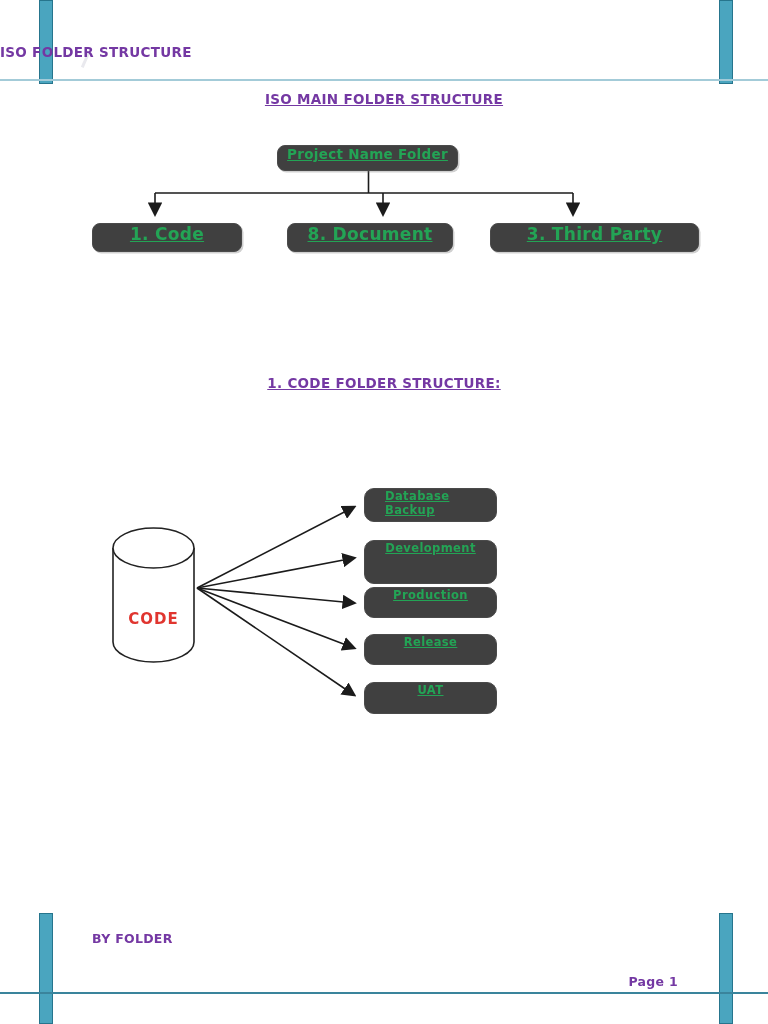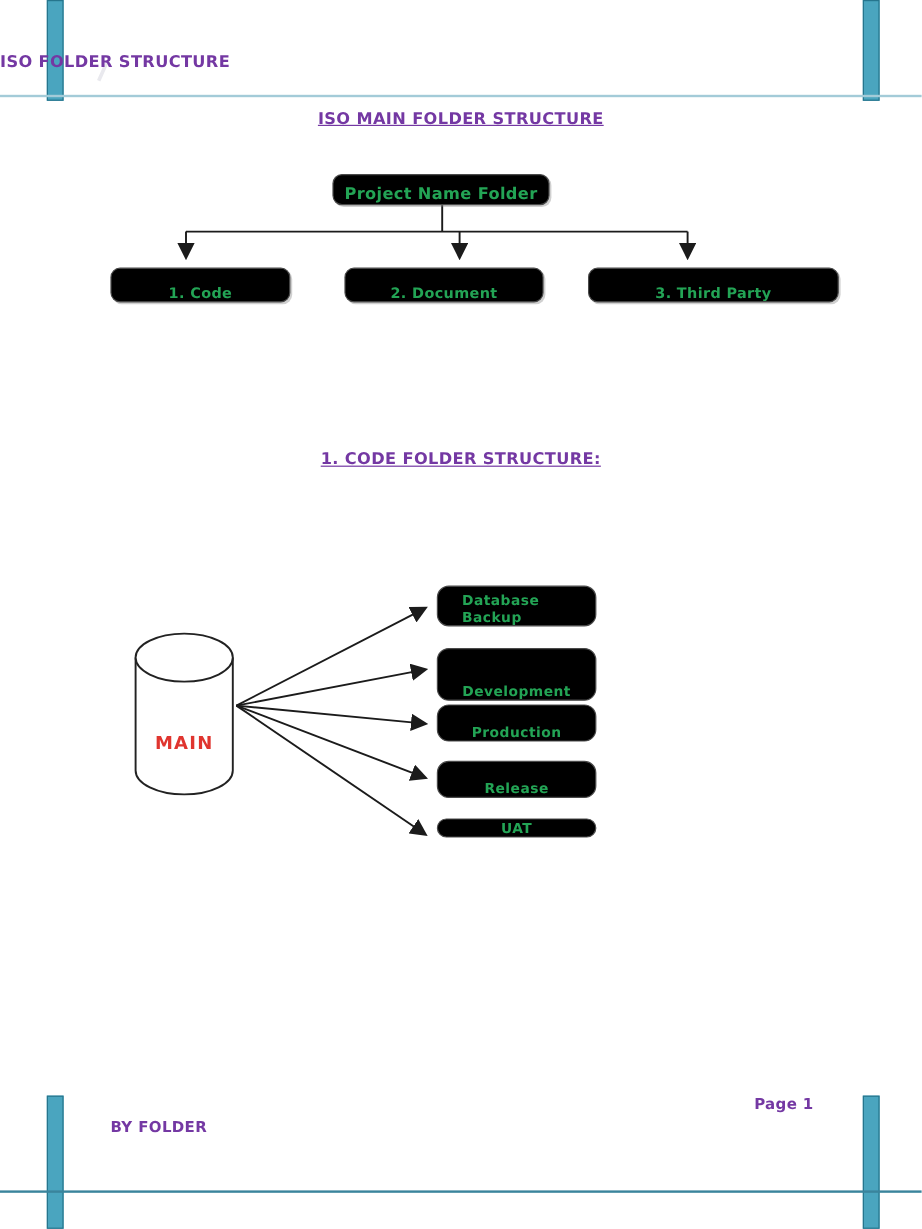--- a/index.html
+++ b/index.html
@@ -46,30 +46,31 @@
   .stray-mark {
     position: absolute; left: 84px; top: 52px;
     width: 3px; height: 16px;
     background: #e9e9ee;
     transform: rotate(24deg);
   }
 
   
   .node-box {
     position: absolute;
-    background: #000000;
+    background: #404040;
     border: 1.6px solid #4a4a4a;
     border-radius: 8px;
     box-shadow: 1.5px 1.5px 0 rgba(120,120,120,0.35);
-    display: flex; align-items: flex-end; justify-content: center;
+    display: flex; align-items: flex-start; justify-content: center;
     color: var(--label-green, #23a455);
     font-weight: bold;
+    text-decoration: underline;
   }
   .root-box  { left: 277px; top: 145px; width: 181px; height: 26px; font-size: 13.5px; letter-spacing: 0.3px; }
-  .child-box { top: 223px; height: 29px; font-size: 12px; letter-spacing: 0.3px; }
+  .child-box { top: 223px; height: 29px; font-size: 17px; letter-spacing: 0.3px; }
   .child-1 { left: 92px;  width: 150px; }
   .child-2 { left: 287px; width: 166px; }
   .child-3 { left: 490px; width: 209px; }
 
   .target-box {
     left: 364px; width: 133px;
     border-radius: 10px;
     font-size: 11.5px; letter-spacing: 0.4px;
     box-shadow: none;
   }
@@ -83,21 +84,21 @@
 
   svg.overlay { position: absolute; left: 0; top: 0; pointer-events: none; }
 
   
   .footer-author {
     position: absolute; left: 92px; top: 931px;
     color: var(--heading-purple, #7438a3);
     font-size: 12.5px; font-weight: bold; letter-spacing: 0.3px;
   }
   .footer-page {
-    position: absolute; left: 468px; top: 912px; width: 210px;
+    position: absolute; left: 468px; top: 974px; width: 210px;
     text-align: right;
     color: var(--heading-purple, #7438a3);
     font-size: 12.5px; font-weight: bold; letter-spacing: 0.3px;
   }
 </style>
 </head>
 <body>
 
 <div class="teal-bar bar-tl"></div>
 <div class="teal-bar bar-tr"></div>
@@ -140,40 +141,40 @@
   </g>
 </svg>
 
 <div class="node-box root-box">
   <span>Project Name Folder</span>
 </div>
 <div class="node-box child-box child-1">
   <span>1. Code</span>
 </div>
 <div class="node-box child-box child-2">
-  <span>2. Document</span>
+  <span>8. Document</span>
 </div>
 <div class="node-box child-box child-3">
   <span>3. Third Party</span>
 </div>
 
 <div class="section-heading heading-2">1. CODE FOLDER STRUCTURE:</div>
 
-<div class="code-label">MAIN</div>
+<div class="code-label">CODE</div>
 
 <div class="node-box target-box" style="top:488px;height:34px;padding-left:20px;">
   <span>Database Backup</span>
 </div>
 <div class="node-box target-box" style="top:540px;height:44px;">
   <span>Development</span>
 </div>
 <div class="node-box target-box" style="top:587px;height:31px;border-radius:10px;">
   <span>Production</span>
 </div>
 <div class="node-box target-box" style="top:634px;height:31px;">
   <span>Release</span>
 </div>
-<div class="node-box target-box" style="top:682px;height:16px;">
+<div class="node-box target-box" style="top:682px;height:32px;">
   <span>UAT</span>
 </div>
 
 <div class="footer-author">BY FOLDER</div>
 <div class="footer-page">Page 1</div>
 
 </body></html>

